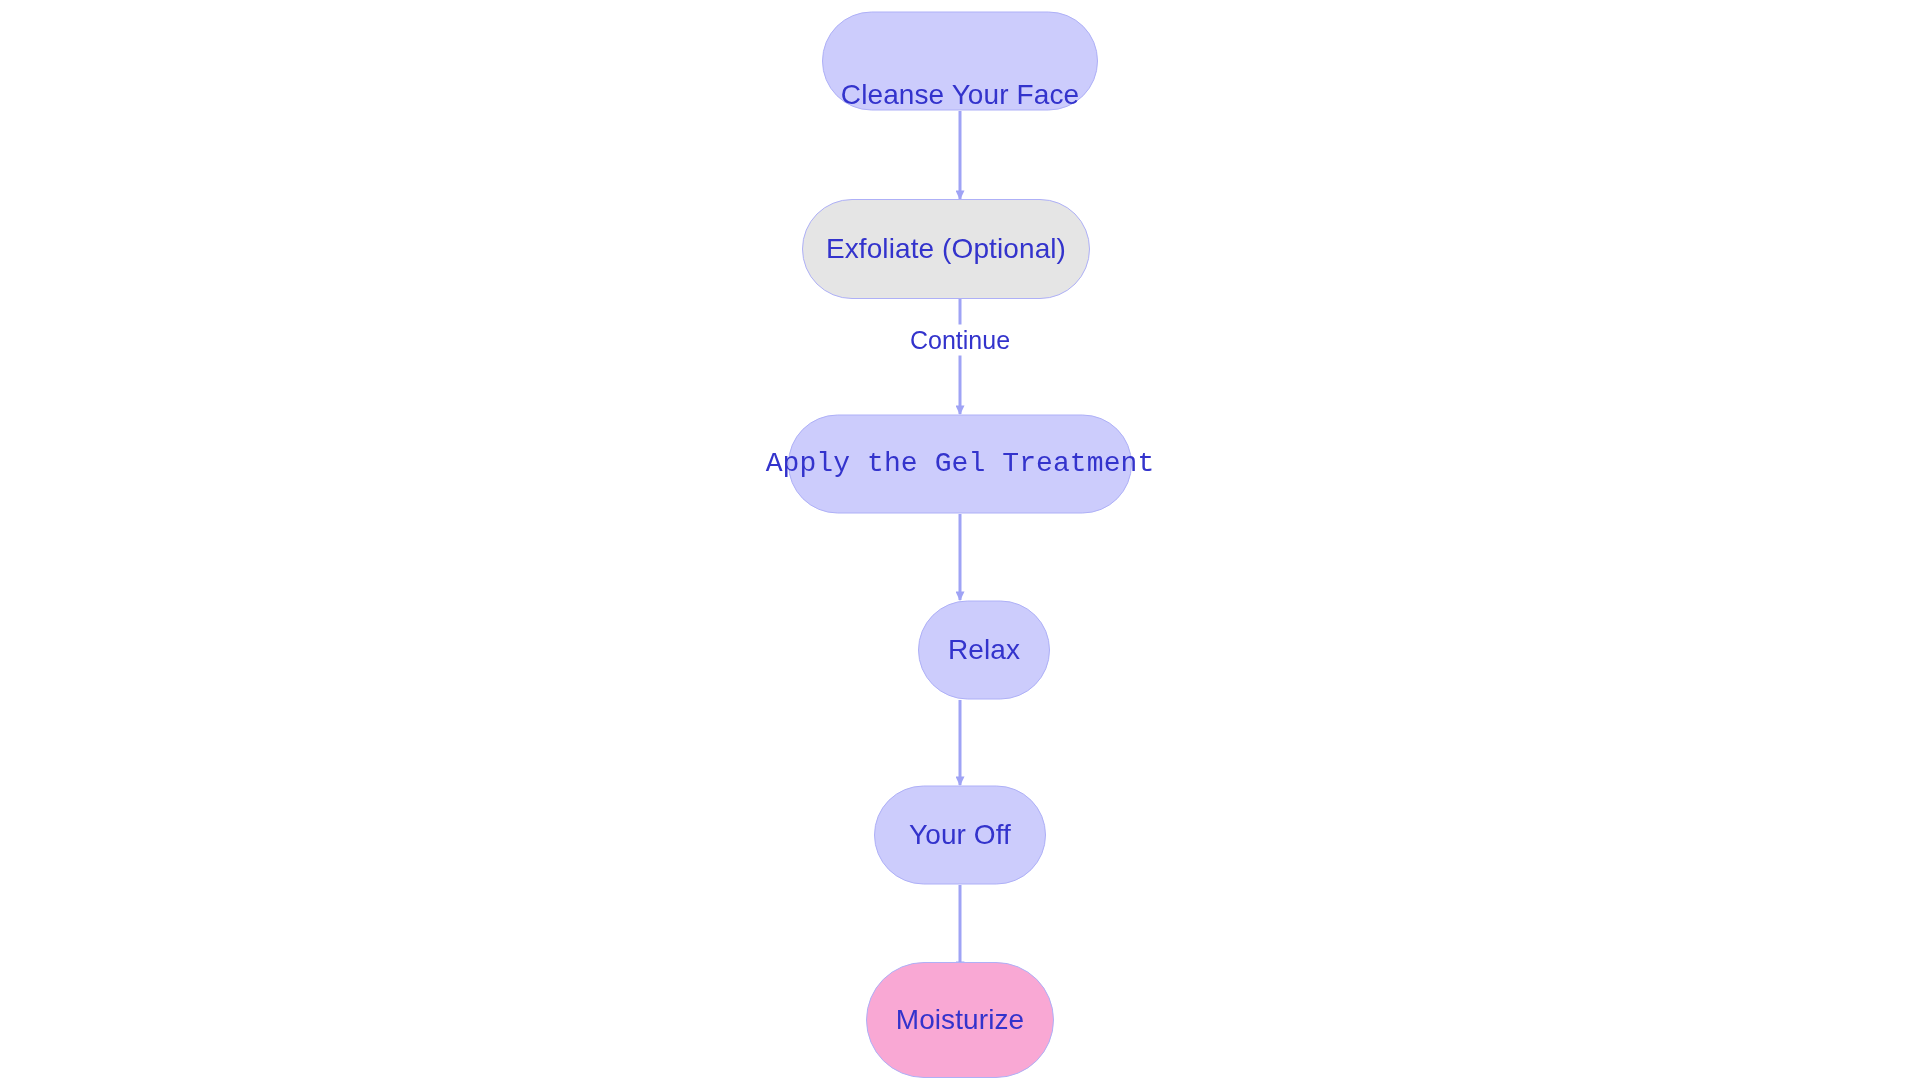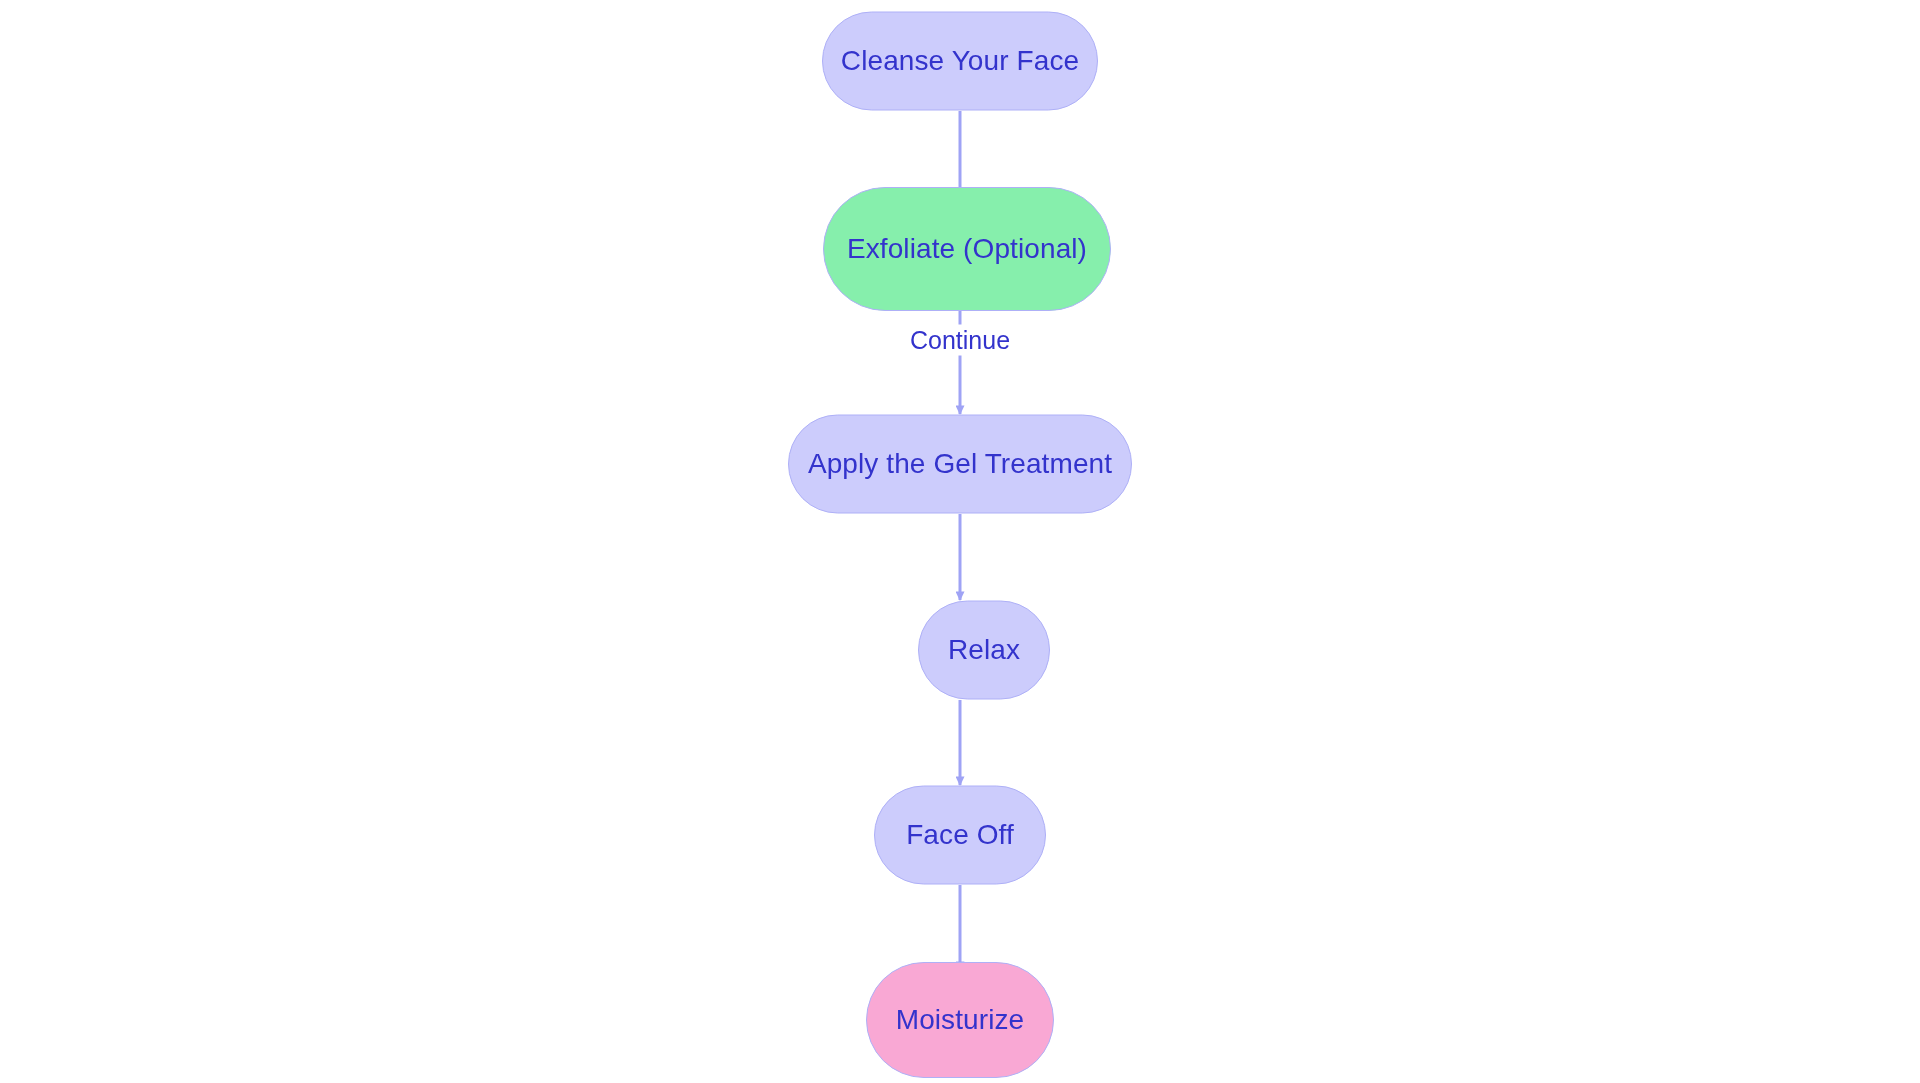--- a/index.html
+++ b/index.html
@@ -83,34 +83,34 @@
     <g id="edge-lines">
         <line x1="960" y1="111" x2="960" y2="199" stroke="#9fa3f5" stroke-width="3" marker-end="url(#arrowhead)"></line>
         <line x1="960" y1="299" x2="960" y2="414" stroke="#9fa3f5" stroke-width="3" marker-end="url(#arrowhead)"></line>
         <line x1="960" y1="514" x2="960" y2="600" stroke="#9fa3f5" stroke-width="3" marker-end="url(#arrowhead)"></line>
         <line x1="960" y1="700" x2="960" y2="785" stroke="#9fa3f5" stroke-width="3" marker-end="url(#arrowhead)"></line>
         <line x1="960" y1="885" x2="960" y2="970" stroke="#9fa3f5" stroke-width="3" marker-end="url(#arrowhead)"></line>
       </g>
   </svg>
 
   <div id="node-layer">
-      <div class="node" style="left: 960px; top: 61px; width: 276px; height: 99px; background: rgb(204, 204, 252); border-color: rgb(174, 176, 247); color: rgb(51, 51, 204);">
+      <div class="node" style="left: 960px; top: 61px; width: 276px; height: 99px; background: rgb(204, 204, 252); border-color: rgb(174, 176, 247); color: rgb(51, 51, 204); align-items: flex-end;">
         <span class="node-label">Cleanse Your Face</span>
       </div>
-      <div class="node" style="left: 967px; top: 249px; width: 288px; height: 124px; background: #86efac; border-color: rgb(174, 176, 247); color: rgb(51, 51, 204);">
+      <div class="node" style="left: 946px; top: 249px; width: 288px; height: 100px; background: #e5e5e5; border-color: rgb(174, 176, 247); color: rgb(51, 51, 204);">
         <span class="node-label">Exfoliate (Optional)</span>
       </div>
-      <div class="node" style="left: 960px; top: 464px; width: 344px; height: 99px; background: rgb(204, 204, 252); border-color: rgb(174, 176, 247); color: rgb(51, 51, 204);">
+      <div class="node" style="left: 960px; top: 464px; width: 344px; height: 99px; background: rgb(204, 204, 252); border-color: rgb(174, 176, 247); color: rgb(51, 51, 204); font-family: Liberation Mono, monospace;">
         <span class="node-label">Apply the Gel Treatment</span>
       </div>
       <div class="node" style="left: 984px; top: 650px; width: 132px; height: 99px; background: rgb(204, 204, 252); border-color: rgb(174, 176, 247); color: rgb(51, 51, 204);">
         <span class="node-label">Relax</span>
       </div>
       <div class="node" style="left: 960px; top: 835px; width: 172px; height: 99px; background: rgb(204, 204, 252); border-color: rgb(174, 176, 247); color: rgb(51, 51, 204);">
-        <span class="node-label">Face Off</span>
+        <span class="node-label">Your Off</span>
       </div>
       <div class="node" style="left: 960px; top: 1020px; width: 188px; height: 116px; background: #f9a8d4; border-color: rgb(174, 176, 247); color: rgb(51, 51, 204); justify-content: center;">
         <span class="node-label">Moisturize</span>
       </div>
     </div>
   <div id="edge-label-layer">
       <div class="edge-label" style="left: 960px; top: 340px; color: rgb(51, 51, 204); background: rgb(255, 255, 255);">Continue</div>
     </div>
 
 </div>

